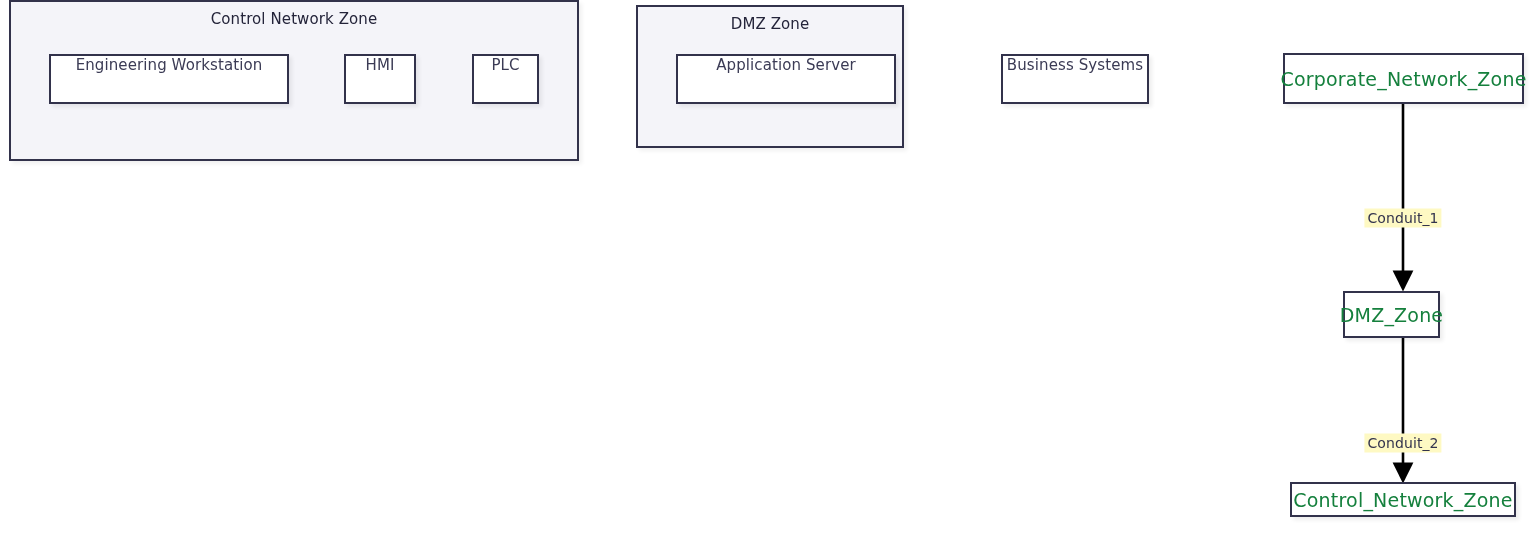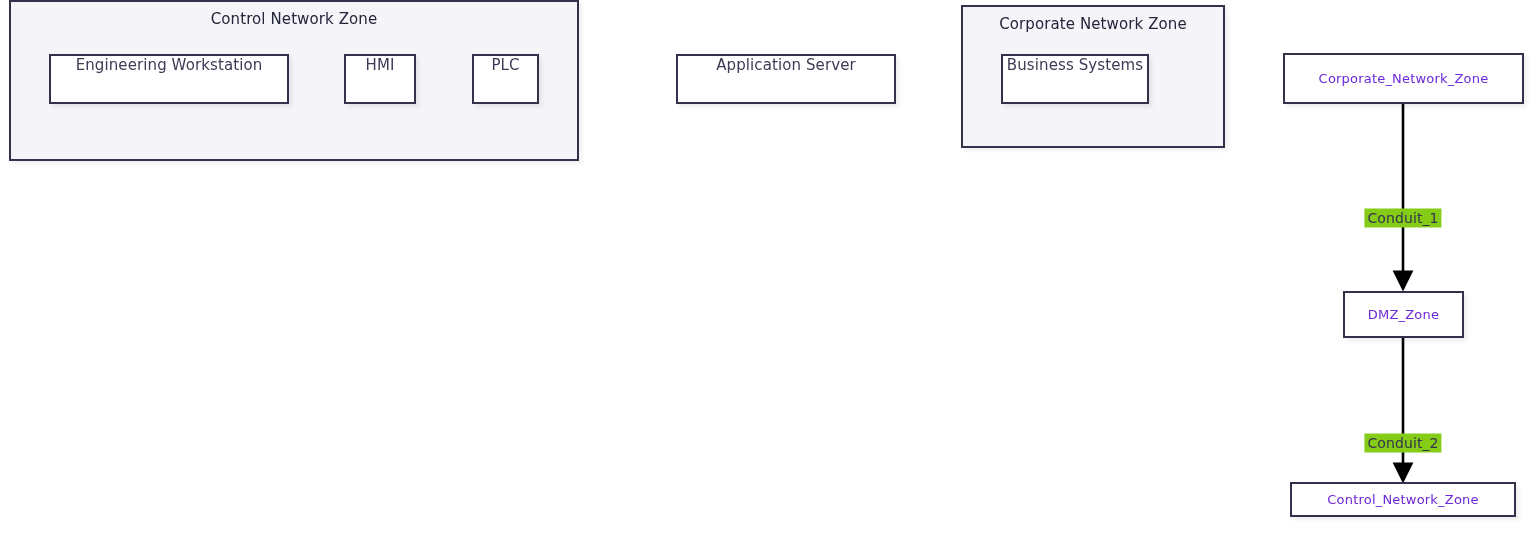--- a/index.html
+++ b/index.html
@@ -68,40 +68,40 @@
     position: absolute;
     box-sizing: border-box;
     background: #ffffff;
     border: 2px solid #32324b;
     box-shadow: 3px 3px 4px rgba(0,0,0,0.07);
     display: flex;
     align-items: center;
     justify-content: center;
   }
   .flow-node-label {
-    font-size: 13px;
+    font-size: 19px;
     line-height: 18px;
-    color: #6d28d9;
+    color: #15803d;
     white-space: nowrap;
     letter-spacing: 0.2px;
   }
 
   .edge-svg {
     position: absolute;
     left: 0;
     top: 0;
     width: 1536px;
     height: 544px;
     pointer-events: none;
   }
 
   .edge-label {
     position: absolute;
     transform: translate(-50%, -50%);
-    background: #84cc16;
+    background: #fef9c3;
     color: #33334d;
     font-size: 14px;
     line-height: 17px;
     padding: 1px 3px;
     white-space: nowrap;
     letter-spacing: 0.1px;
   }
 </style>
 </head>
 <body>
@@ -117,28 +117,28 @@
   </div>
 
   <div class="node" style="left:344px; top:54px; width:72px; height:50px;">
     <span class="node-label">HMI</span>
   </div>
 
   <div class="node" style="left:472px; top:54px; width:67px; height:50px;">
     <span class="node-label">PLC</span>
   </div>
 
+  <div class="zone" style="left:636px; top:5px; width:268px; height:143px;">
+    <div class="zone-title">DMZ Zone</div>
+  </div>
 
   <div class="node" style="left:676px; top:54px; width:220px; height:50px;">
     <span class="node-label">Application Server</span>
   </div>
 
-  <div class="zone" style="left:961px; top:5px; width:264px; height:143px;">
-    <div class="zone-title">Corporate Network Zone</div>
-  </div>
 
   <div class="node" style="left:1001px; top:54px; width:148px; height:50px;">
     <span class="node-label">Business Systems</span>
   </div>
 
   <svg class="edge-svg" viewBox="0 0 1536 544" xmlns="http://www.w3.org/2000/svg">
     <defs>
       <marker id="arrowhead" markerWidth="9" markerHeight="9" refX="4.5" refY="4.5" orient="auto" markerUnits="strokeWidth">
         <path d="M 0.5 0.5 L 8.5 4.5 L 0.5 8.5 z" fill="#000000"></path>
       </marker>
@@ -148,21 +148,21 @@
 
     <line x1="1403" y1="338" x2="1403" y2="473" stroke="#000000" stroke-width="2.6" marker-end="url(#arrowhead)"></line>
   </svg>
 
   <div class="flow-node" style="left:1283px; top:53px; width:241px; height:51px;">
     <span class="flow-node-label">Corporate_Network_Zone</span>
   </div>
 
   <div class="edge-label" style="left:1403px; top:218px;">Conduit_1</div>
 
-  <div class="flow-node" style="left:1343px; top:291px; width:121px; height:47px;">
+  <div class="flow-node" style="left:1343px; top:291px; width:97px; height:47px;">
     <span class="flow-node-label">DMZ_Zone</span>
   </div>
 
   <div class="edge-label" style="left:1403px; top:411px;margin-top:32px;">Conduit_2</div>
 
   <div class="flow-node" style="left:1290px; top:482px; width:226px; height:35px;">
     <span class="flow-node-label">Control_Network_Zone</span>
   </div>
 
 </div>

